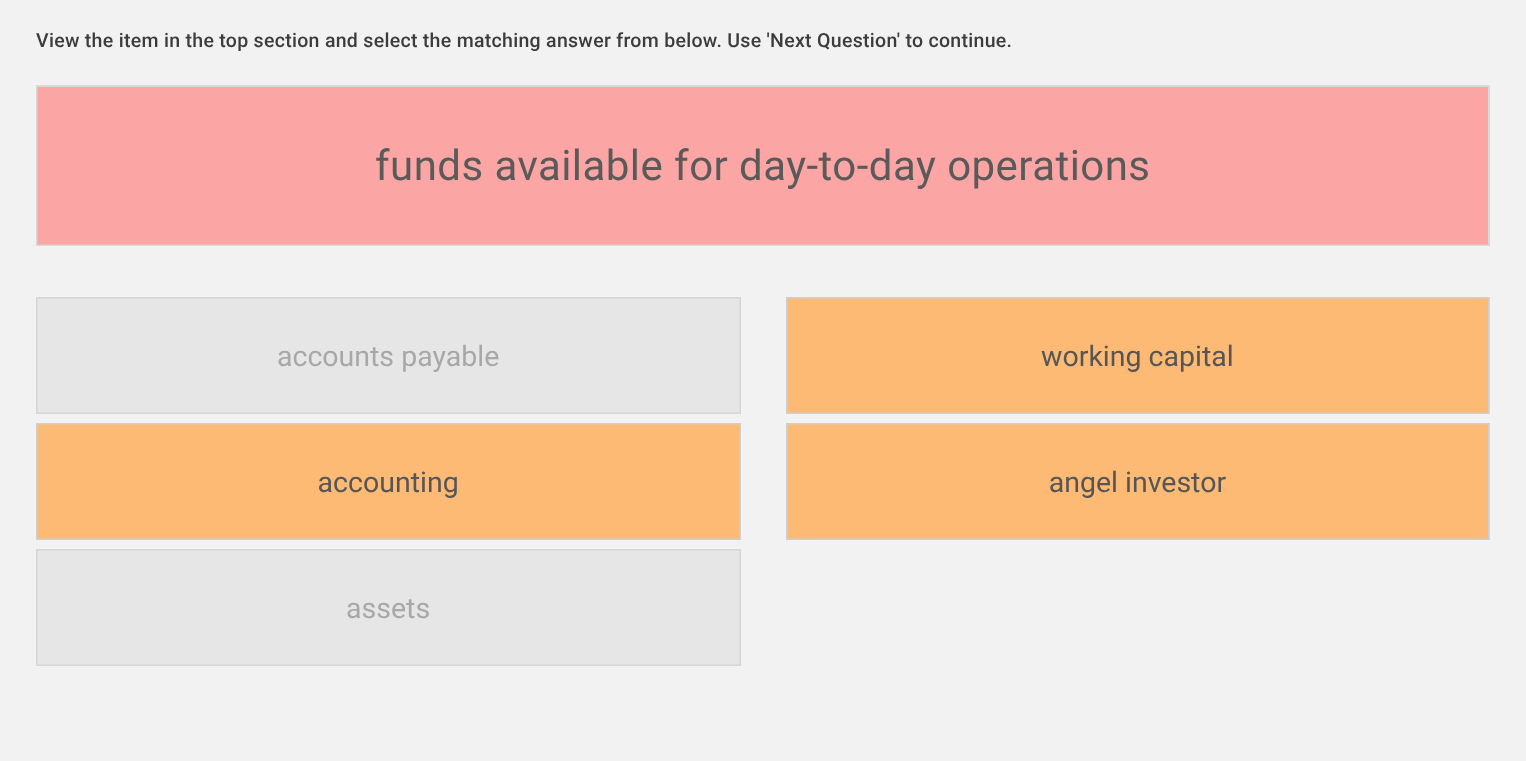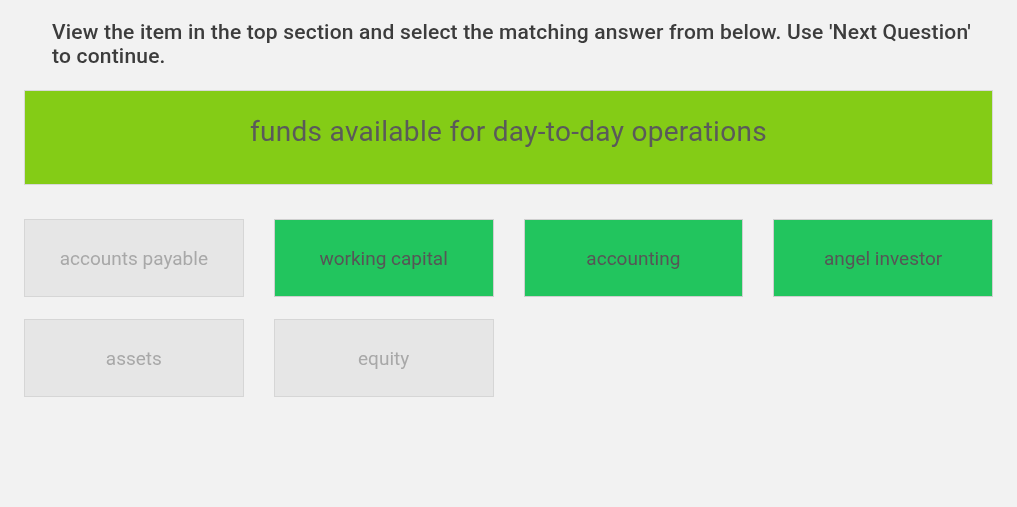--- a/index.html
+++ b/index.html
@@ -9,48 +9,47 @@
     }
     body {
       font-family: "Segoe UI", -apple-system, BlinkMacSystemFont, Roboto, "Helvetica Neue", Arial, sans-serif;
       background: #f2f2f2;
       width: 1017px;
       height: 507px;
       padding: 20px 24px;
       color: #4a4a4a;
     }
     .instruction {
-      font-size: 21px;
+      font-size: 13px;
       font-weight: 500;
       color: #3c3c3c;
       margin-bottom: 22px;
       letter-spacing: 0.2px;
-      margin-left: 28px;
     }
     .prompt-box {
       border: 1px solid #d8d8d8;
-      background: #84cc16;
-      padding: 24px 20px 36px;
+      background: #fca5a5;
+      padding: 36px 20px 36px;
       text-align: center;
       margin-bottom: 34px;
     }
     .prompt-text {
       font-size: 28px;
       font-weight: 400;
       color: #5a5a5a;
       letter-spacing: 0.3px;
     }
     .answers {
       display: grid;
-      grid-template-columns: repeat(4, 1fr);
-      gap: 22px 30px;
+      grid-template-columns: repeat(2, 1fr);
+      gap: 6px 30px;
     }
     .answer {
       border: 1px solid #cfcfcf;
-      background: #22c55e;
+      background: #fdba74;
       height: 78px;
       display: flex;
       align-items: center;
       justify-content: center;
       font-size: 19px;
       color: #565656;
       cursor: pointer;
       user-select: none;
     }
     .answer.disabled {
@@ -67,14 +66,13 @@
 <div class="prompt-box">
   <div class="prompt-text">funds available for day-to-day operations</div>
 </div>
 
 <div class="answers">
   <div class="answer disabled">accounts payable</div>
   <div class="answer">working capital</div>
   <div class="answer">accounting</div>
   <div class="answer">angel investor</div>
   <div class="answer disabled">assets</div>
-  <div class="answer disabled">equity</div>
 </div>
 
 </body></html>

